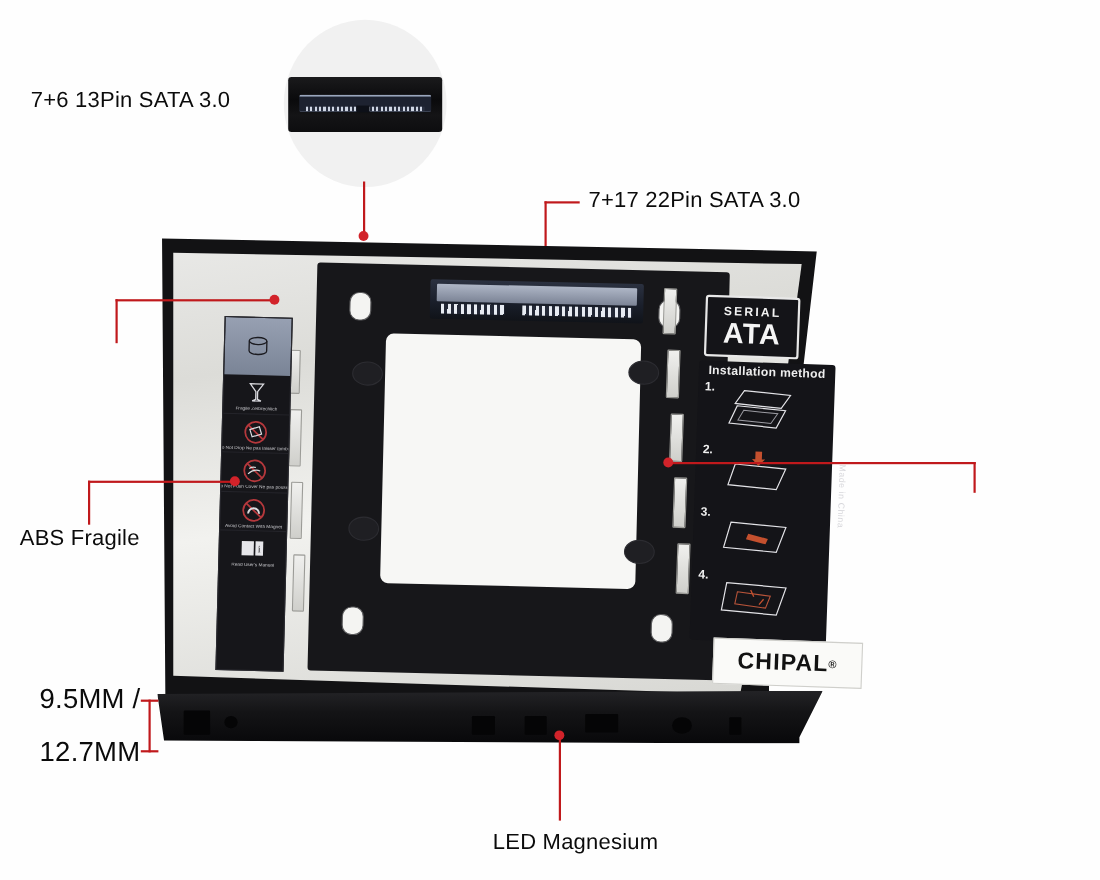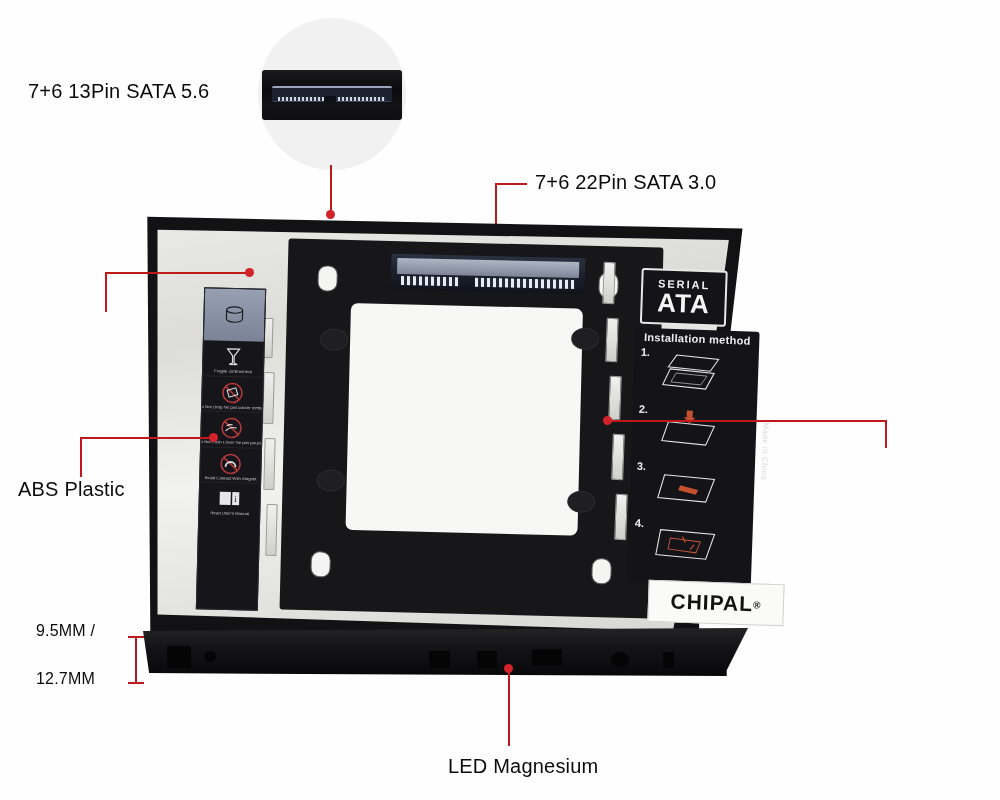--- a/index.html
+++ b/index.html
@@ -22,21 +22,21 @@
   
   .callout-label {
     position: absolute;
     color: #0b0b0b;
     font-family: "Liberation Sans", sans-serif;
     font-size: 20px;
     font-weight: 400;
     letter-spacing: 0.2px;
     white-space: nowrap;
   }
-  .callout-label.sm { font-size: 16px; }
+  .callout-label.sm { font-size: 25px; }
 
   
   .lead-h, .lead-v {
     position: absolute;
     background: #c0191c;
   }
   .lead-h { height: 2px; }
   .lead-v { width: 2px; }
   .lead-dot {
     position: absolute;
@@ -327,26 +327,26 @@
   <div id="magnifier"></div>
   <div id="magnifier-conn">
   </div>
   <div id="magnifier-slot">
     <div class="pinrow"></div>
     <div class="notch"></div>
   </div>
 
   <div class="lead-v" style="left:330px; top:165px; height:50px;"></div>
   <div class="lead-dot" style="left:326px; top:210px;"></div>
-  <div class="callout-label" style="left:28px; top:80px;">7+6 13Pin SATA 5.6</div>
+  <div class="callout-label" style="left:28px; top:80px;">7+6 13Pin SATA 3.0</div>
 
   <div class="lead-h" style="left:495px; top:183px; width:32px;"></div>
   <div class="lead-v" style="left:495px; top:183px; height:90px;"></div>
   <div class="lead-dot" style="left:491px; top:268px;"></div>
-  <div class="callout-label" style="left:535px; top:171px;">7+6 22Pin SATA 3.0</div>
+  <div class="callout-label" style="left:535px; top:171px;">7+17 22Pin SATA 3.0</div>
 
   <div id="caddy">
     <div id="caddy-shell"></div>
     <div id="caddy-plate"></div>
 
     <div id="caddy-tray">
       <div id="tray-window"></div>
       <div class="screw-hole" style="left:8%;  top:7%;"></div>
       <div class="screw-hole" style="left:83%; top:7%;"></div>
       <div class="screw-hole" style="left:8%;  top:84%;"></div>
@@ -490,21 +490,21 @@
     <div class="bezel-hole" style="left:86.0%; top:49%; width:11px; height:16px;"></div>
   </div>
 
   <div class="lead-h" style="left:105px; top:272px; width:148px;"></div>
   <div class="lead-v" style="left:105px; top:272px; height:40px;"></div>
   <div class="lead-dot" style="left:245px; top:268px;"></div>
 
   <div class="lead-h" style="left:80px; top:437px; width:137px;"></div>
   <div class="lead-v" style="left:80px; top:437px; height:40px;"></div>
   <div class="lead-dot" style="left:209px; top:433px;"></div>
-  <div class="callout-label" style="left:18px; top:478px;">ABS Plastic</div>
+  <div class="callout-label" style="left:18px; top:478px;">ABS Fragile</div>
 
   <div class="lead-h" style="left:607px; top:420px; width:280px;"></div>
   <div class="lead-v" style="left:885px; top:420px; height:28px;"></div>
   <div class="lead-dot" style="left:603px; top:416px;"></div>
 
   <div class="lead-v" style="left:508px; top:668px; height:78px;"></div>
   <div class="lead-dot" style="left:504px; top:664px;"></div>
   <div class="callout-label" style="left:448px; top:755px;">LED Magnesium</div>
 
   <div class="dim-cap" style="left:128px; top:636px;"></div>

